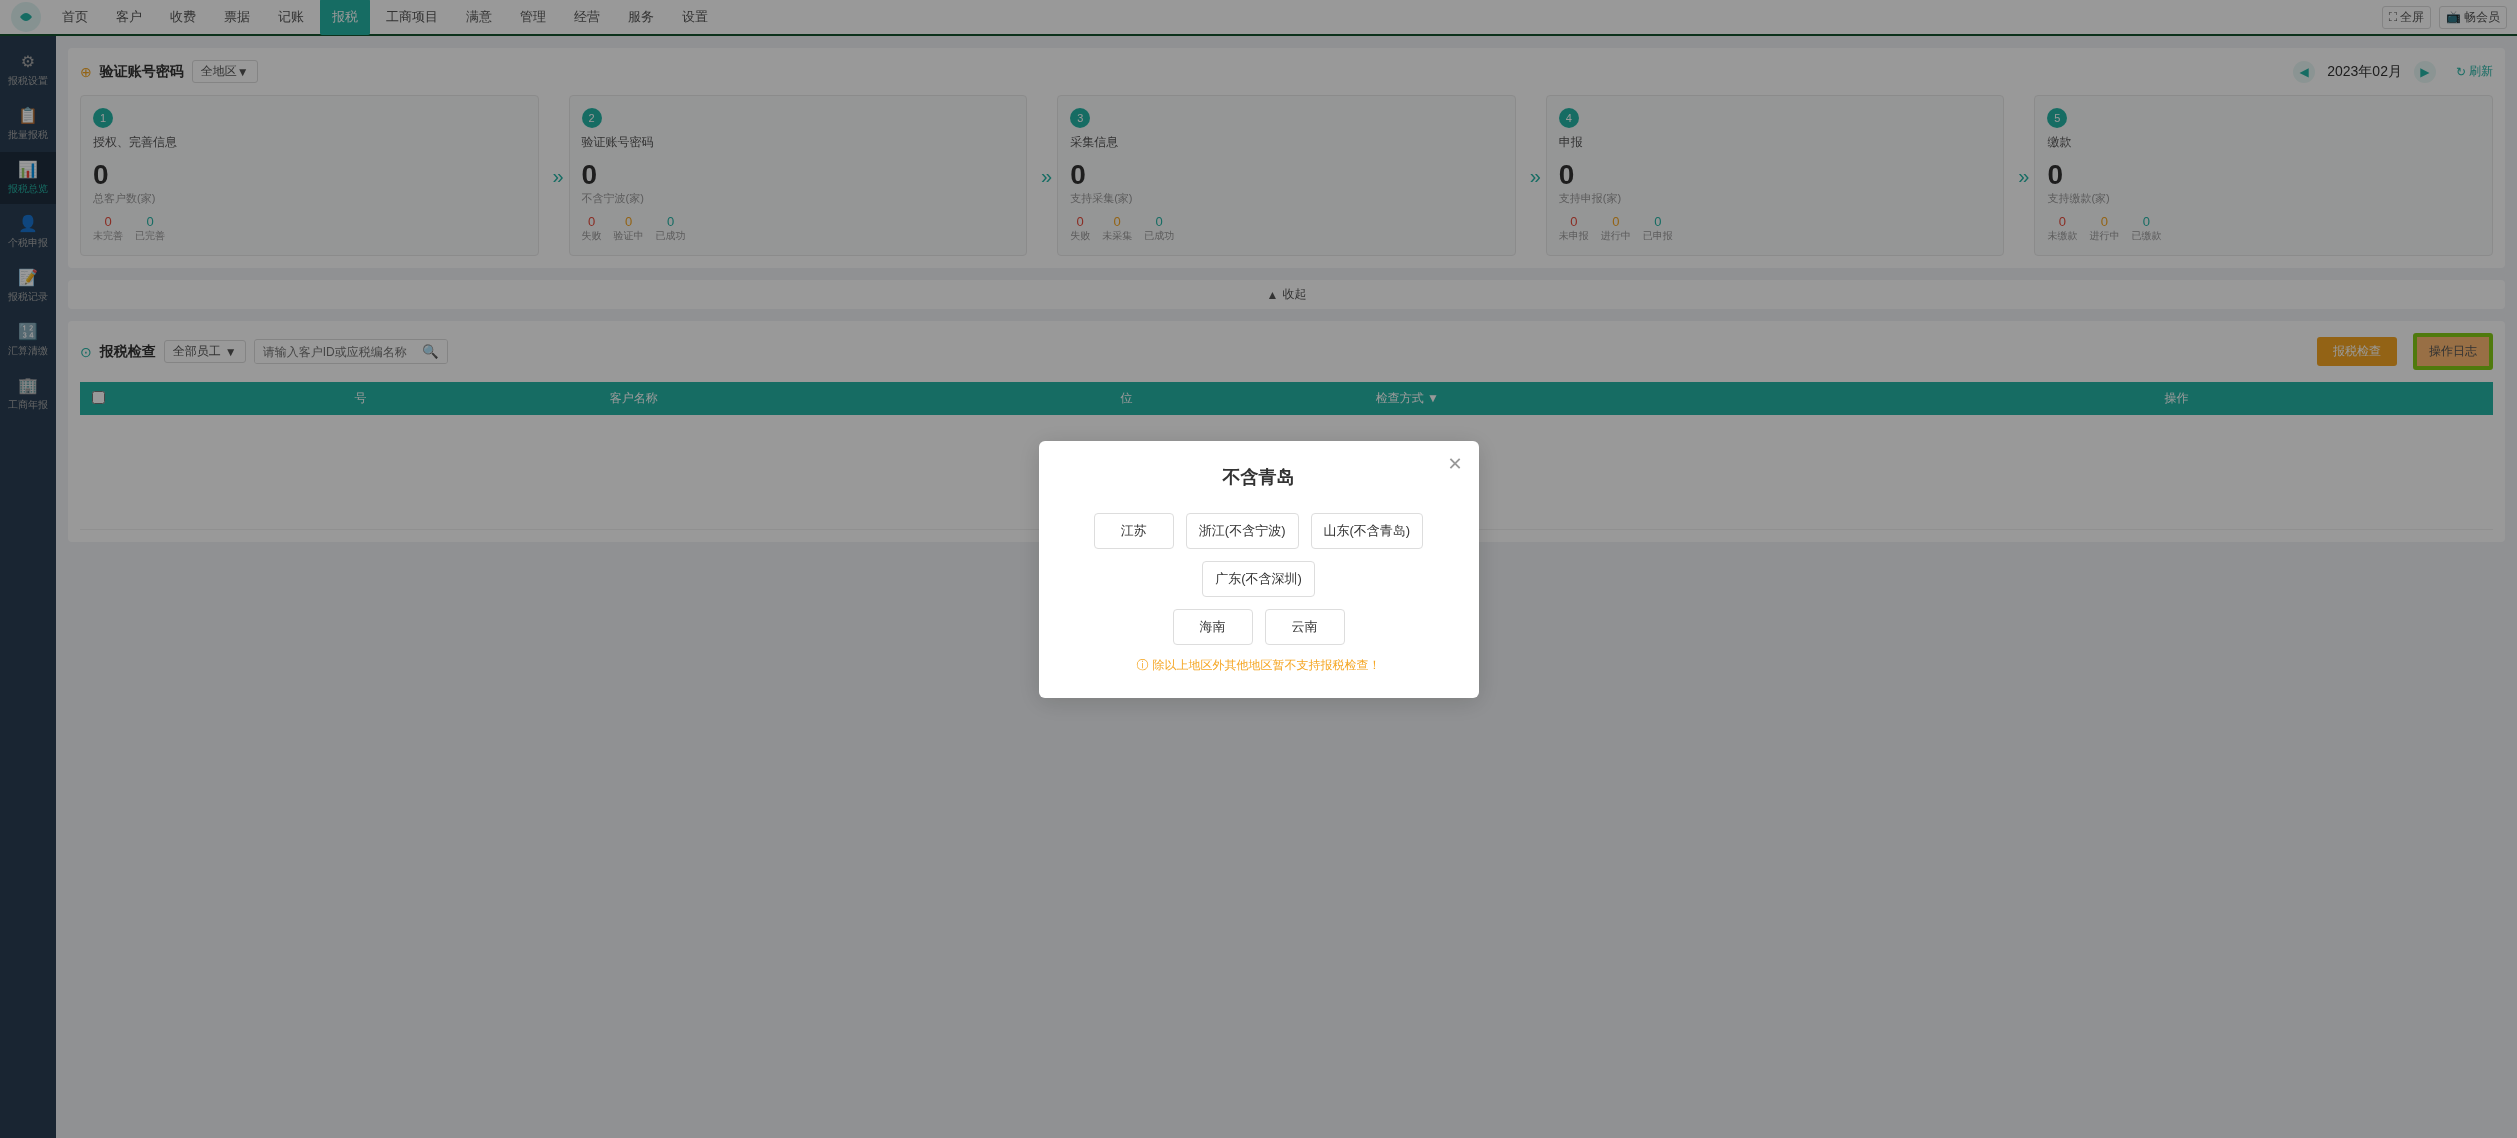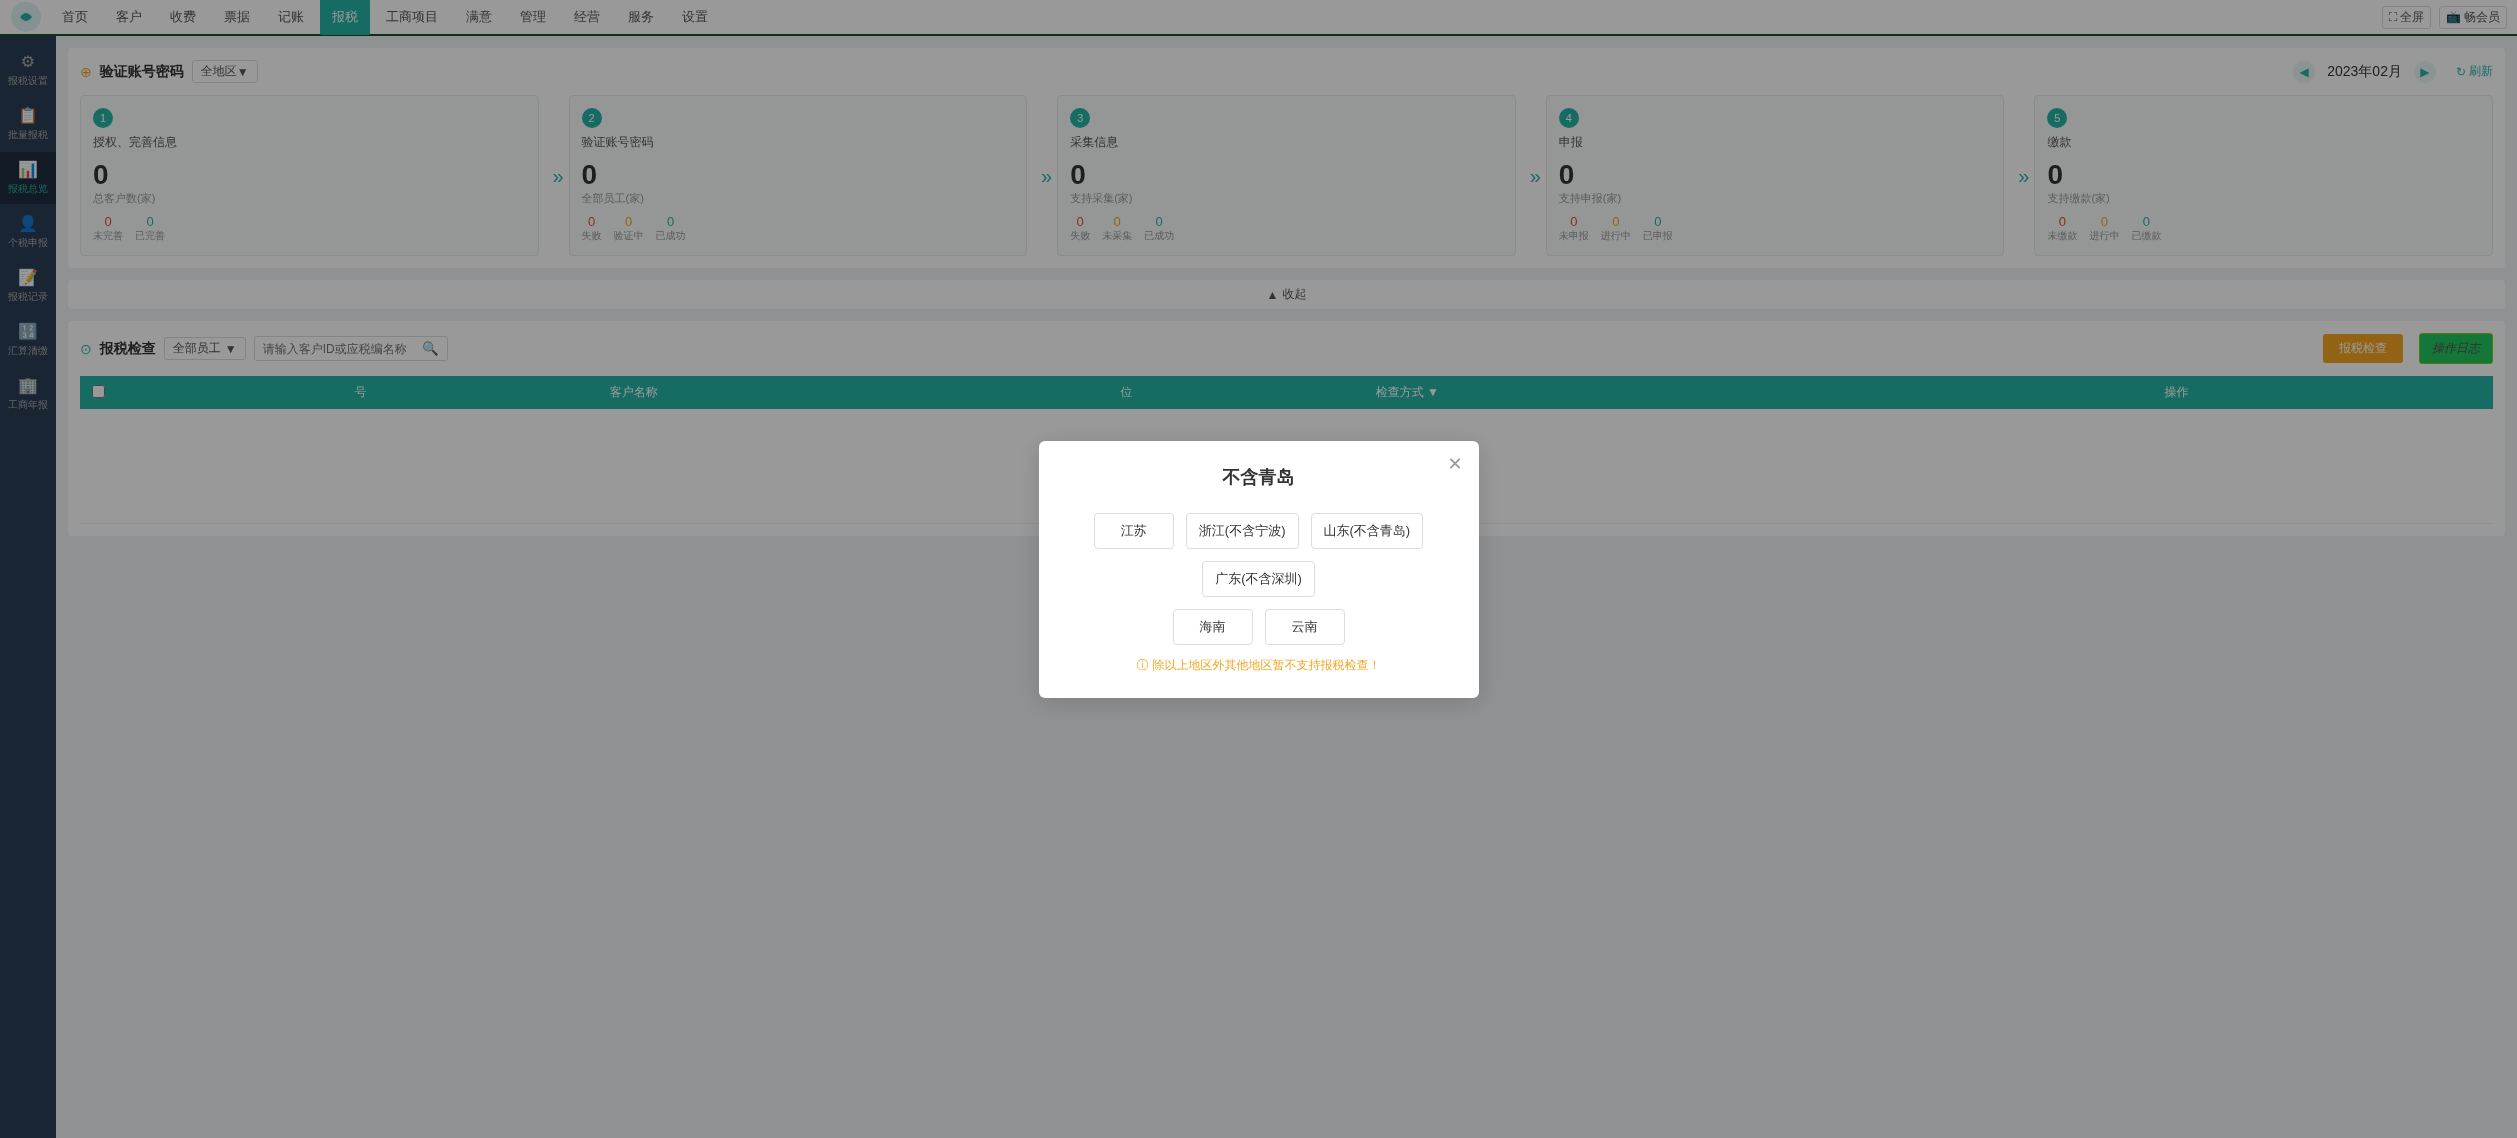--- a/index.html
+++ b/index.html
@@ -154,24 +154,23 @@
     .search-btn {
       background: #fff; border: none; cursor: pointer; padding: 4px 8px;
       color: #555;
     }
     .check-btn {
       margin-left: auto; background: #f5a623; color: #fff;
       border: none; border-radius: 3px; padding: 6px 16px;
       cursor: pointer; font-size: 12px;
     }
     .log-btn {
-      background: #22c55e; color: #555; border: 1px solid #84cc16;
+      background: #fdba74; color: #555; border: 4px solid #84cc16;
       border-radius: 3px; padding: 6px 12px; cursor: pointer; font-size: 12px;
       margin-left: 8px;
-      font-style: italic;
     }
 
     
     .data-table {
       width: 100%; border-collapse: collapse;
     }
     .data-table th {
       background: #26b5a6; color: #fff; padding: 8px 12px;
       font-size: 12px; text-align: left; font-weight: normal;
     }
@@ -328,21 +327,21 @@
               <span class="step-sub-text">已完善</span>
             </div>
           </div>
           <div class="flow-step-arrow">»</div>
         </div>
 
         <div class="flow-step">
           <div class="step-num">2</div>
           <div class="step-name">验证账号密码</div>
           <div class="step-main-num">0</div>
-          <div class="step-sub-label">全部员工(家)</div>
+          <div class="step-sub-label">不含宁波(家)</div>
           <div class="step-sub-row">
             <div class="step-sub-item">
               <span class="step-sub-num">0</span>
               <span class="step-sub-text">失败</span>
             </div>
             <div class="step-sub-item">
               <span class="step-sub-num orange">0</span>
               <span class="step-sub-text">验证中</span>
             </div>
             <div class="step-sub-item">

